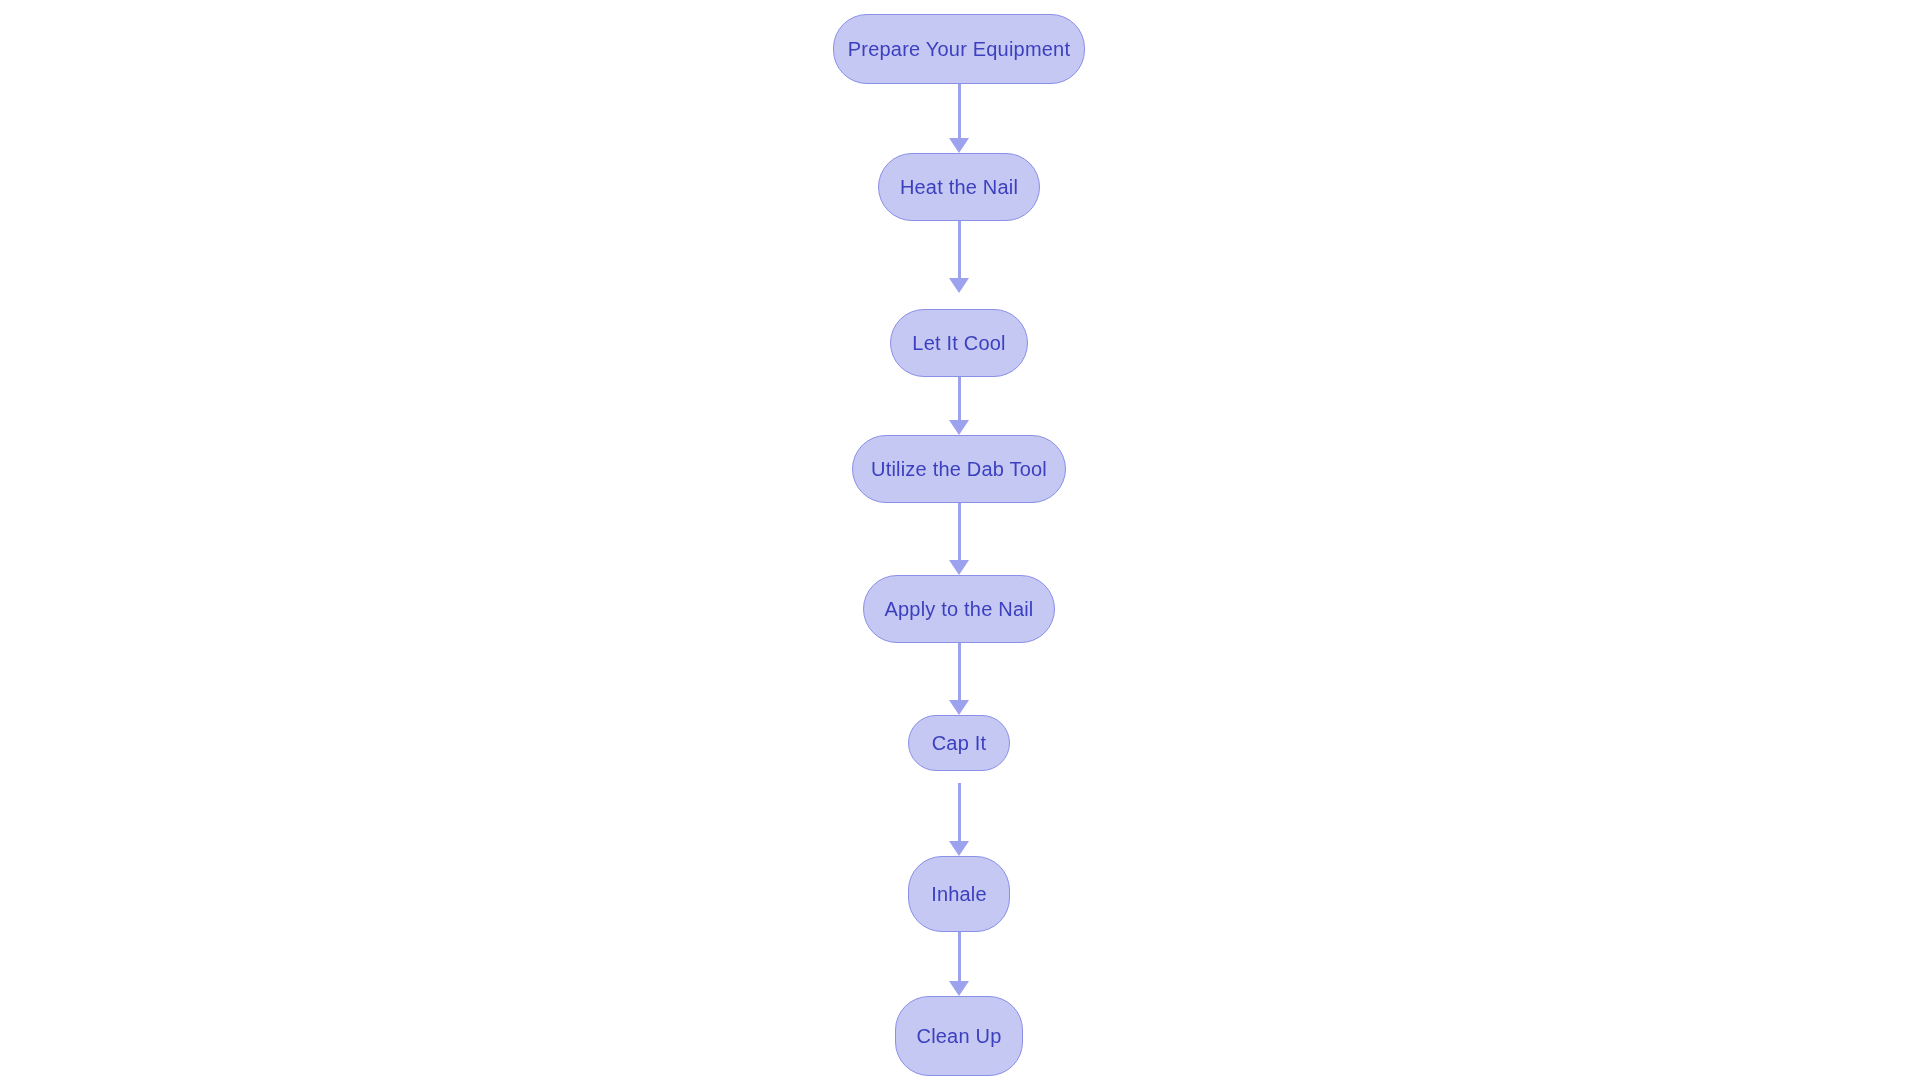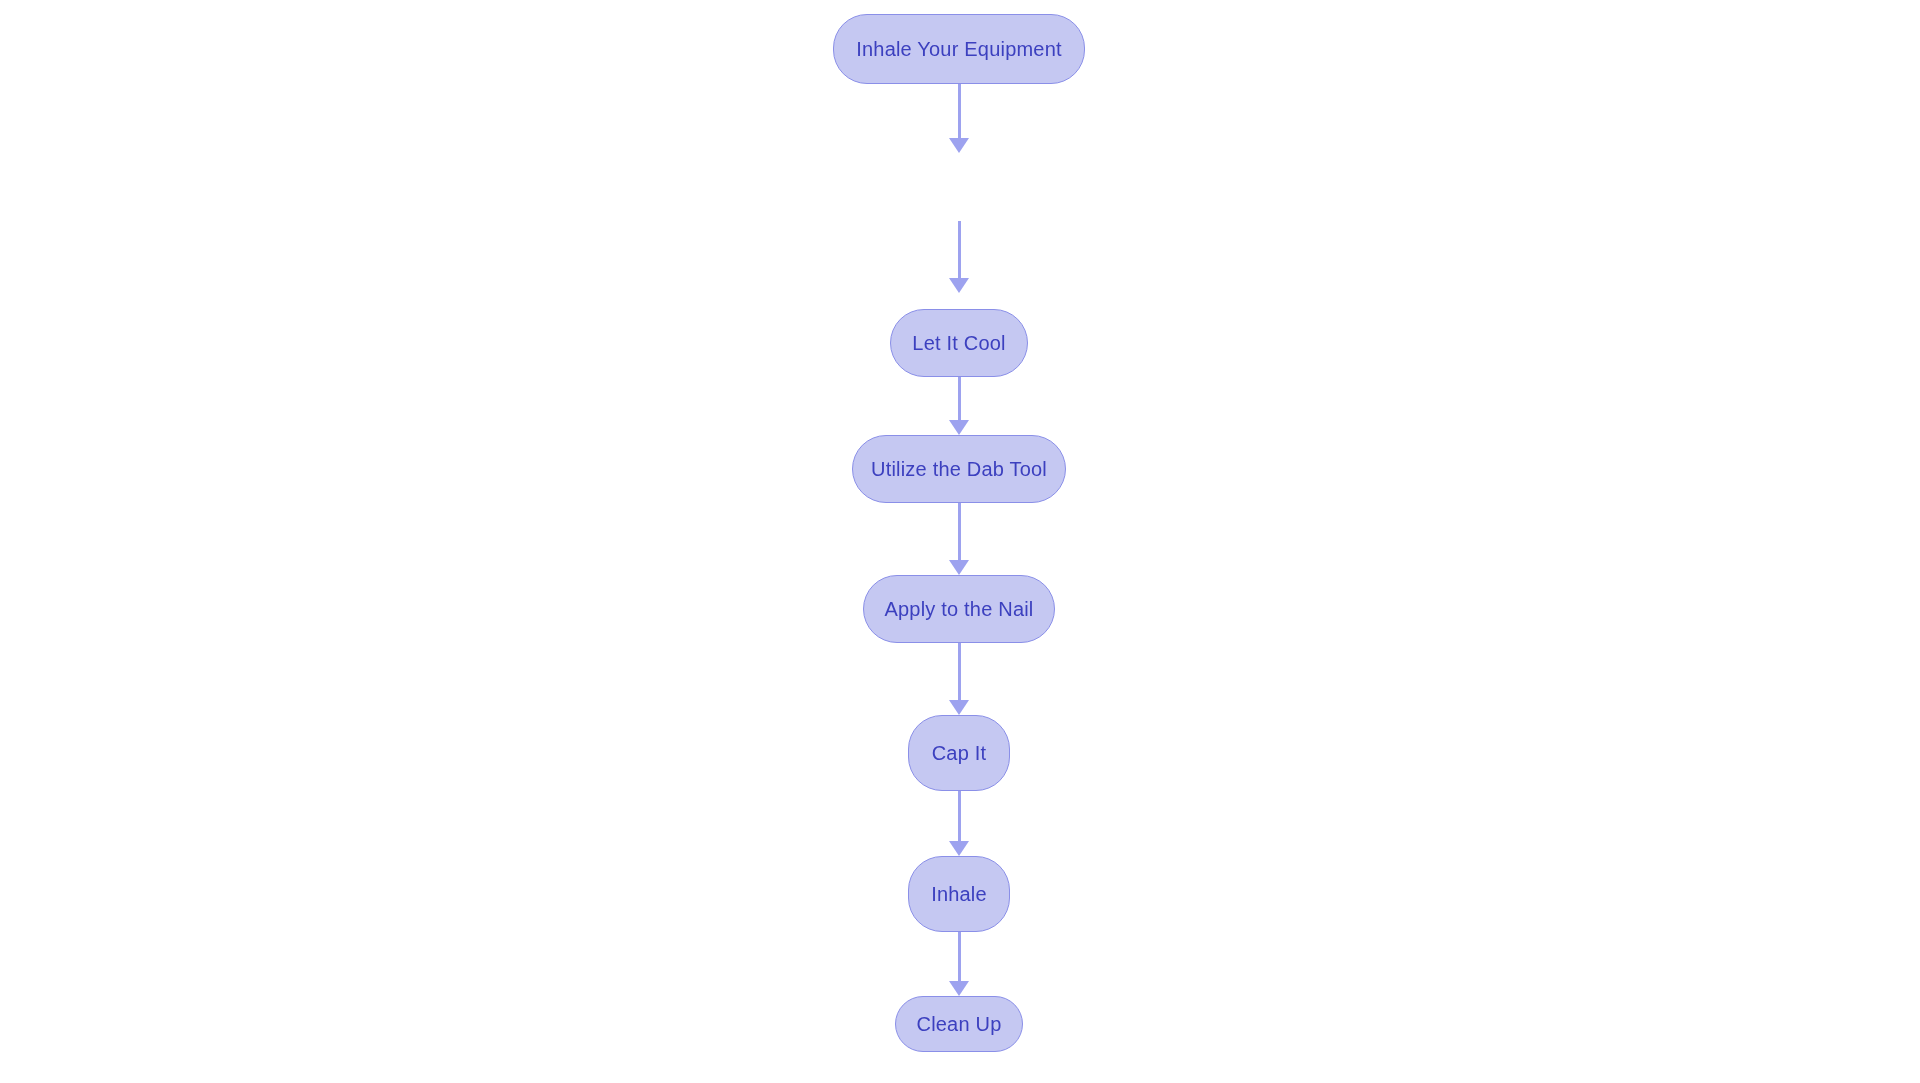--- a/index.html
+++ b/index.html
@@ -60,33 +60,36 @@
     <div class="edge-head" style="left: 949px; top: 420px;"></div>
     <div class="edge-line" style="left: 957.5px; top: 503px; height: 59px;"></div>
     <div class="edge-head" style="left: 949px; top: 560px;"></div>
     <div class="edge-line" style="left: 957.5px; top: 643px; height: 59px;"></div>
     <div class="edge-head" style="left: 949px; top: 700px;"></div>
     <div class="edge-line" style="left: 957.5px; top: 783px; height: 60px;"></div>
     <div class="edge-head" style="left: 949px; top: 841px;"></div>
     <div class="edge-line" style="left: 957.5px; top: 924px; height: 59px;"></div>
     <div class="edge-head" style="left: 949px; top: 981px;"></div>
     <div class="node" style="left: 833px; top: 14px; width: 252px; height: 70px;">
-      <span class="node-label">Inhale Your Equipment</span>
+      <span class="node-label">Prepare Your Equipment</span>
+    </div>
+    <div class="node" style="left: 878px; top: 153px; width: 162px; height: 68px;">
+      <span class="node-label">Heat the Nail</span>
     </div>
     <div class="node" style="left: 890px; top: 293px; width: 138px; height: 68px; margin-top: 16px;">
       <span class="node-label">Let It Cool</span>
     </div>
     <div class="node" style="left: 852px; top: 435px; width: 214px; height: 68px;">
       <span class="node-label">Utilize the Dab Tool</span>
     </div>
     <div class="node" style="left: 863px; top: 575px; width: 192px; height: 68px;">
       <span class="node-label">Apply to the Nail</span>
     </div>
-    <div class="node" style="left: 908px; top: 715px; width: 102px; height: 76px;">
+    <div class="node" style="left: 908px; top: 715px; width: 102px; height: 56px;">
       <span class="node-label">Cap It</span>
     </div>
     <div class="node" style="left: 908px; top: 856px; width: 102px; height: 76px;">
       <span class="node-label">Inhale</span>
     </div>
-    <div class="node" style="left: 895px; top: 996px; width: 128px; height: 56px;">
+    <div class="node" style="left: 895px; top: 996px; width: 128px; height: 80px;">
       <span class="node-label">Clean Up</span>
     </div>
   </div>
 
 </body></html>

